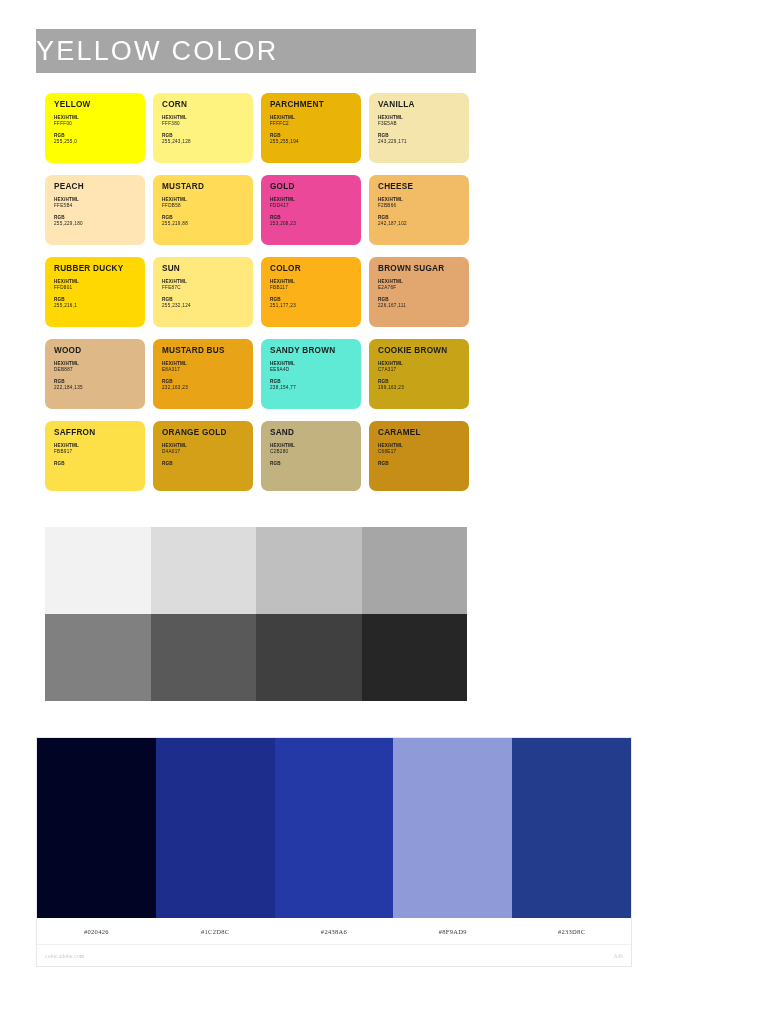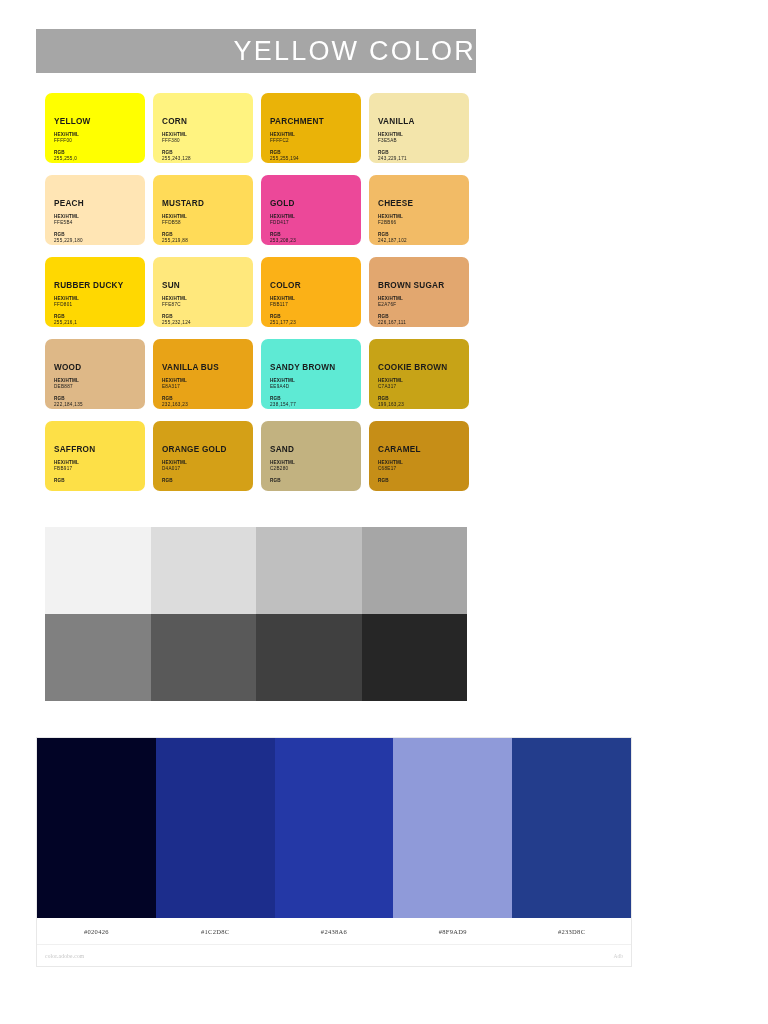--- a/index.html
+++ b/index.html
@@ -18,21 +18,21 @@
   
   #title-banner {
     position: absolute;
     left: 36px;
     top: 29px;
     width: 440px;
     height: 44px;
     background: #a6a6a6;
     display: flex;
     align-items: center;
-    justify-content: flex-end;
+    justify-content: flex-start;
   }
   #title-text {
     color: #ffffff;
     font-size: 27px;
     letter-spacing: 2.2px;
     font-weight: 400;
     white-space: nowrap;
   }
 
   
@@ -43,21 +43,21 @@
     width: 424px;
     display: grid;
     grid-template-columns: repeat(4, 100px);
     grid-column-gap: 8px;
     grid-row-gap: 12px;
   }
   .swatch-card {
     height: 70px;
     border-radius: 7px;
     box-sizing: border-box;
-    padding: 24px 9px 0 9px;
+    padding: 7px 9px 0 9px;
     overflow: hidden;
   }
   .swatch-name {
     font-size: 8.2px;
     font-weight: bold;
     letter-spacing: 0.25px;
     color: #1a1a1a;
     line-height: 10px;
     white-space: nowrap;
   }
@@ -287,21 +287,21 @@
       <div class="swatch-field">
         <div class="swatch-label">HEX/HTML</div>
         <div class="swatch-value">DEB887</div>
       </div>
       <div class="swatch-field">
         <div class="swatch-label">RGB</div>
         <div class="swatch-value">222,184,135</div>
       </div>
     </div>
     <div class="swatch-card" style="background: rgb(232, 163, 23);">
-      <div class="swatch-name">VANILLA BUS</div>
+      <div class="swatch-name">MUSTARD BUS</div>
       <div class="swatch-field">
         <div class="swatch-label">HEX/HTML</div>
         <div class="swatch-value">E8A317</div>
       </div>
       <div class="swatch-field">
         <div class="swatch-label">RGB</div>
         <div class="swatch-value">232,163,23</div>
       </div>
     </div>
     <div class="swatch-card" style="background: #5eead4;">

